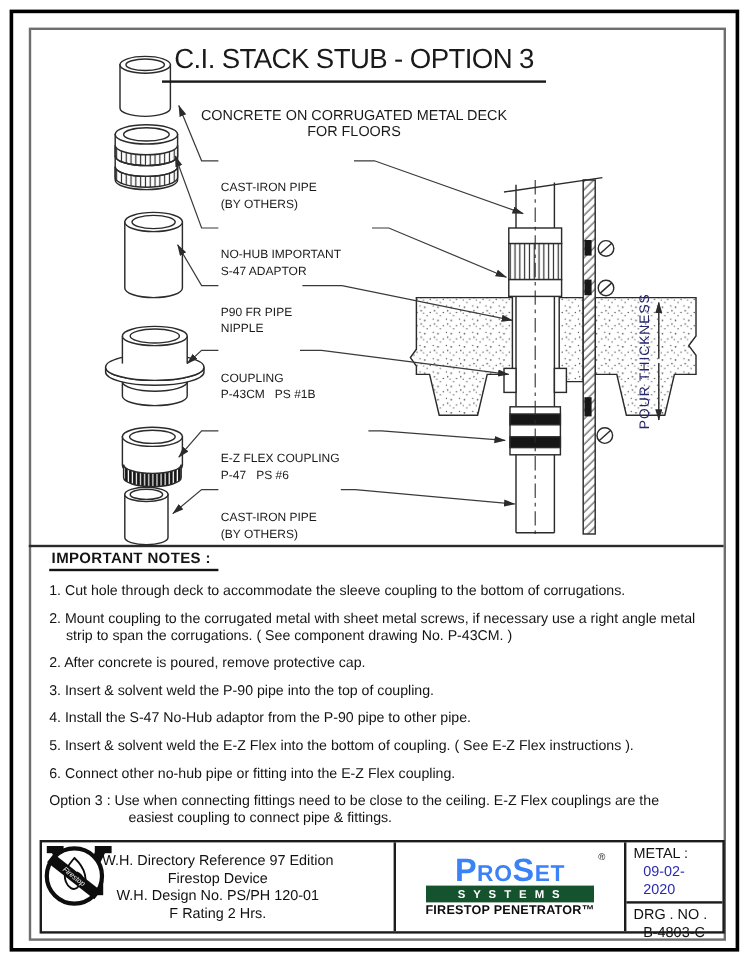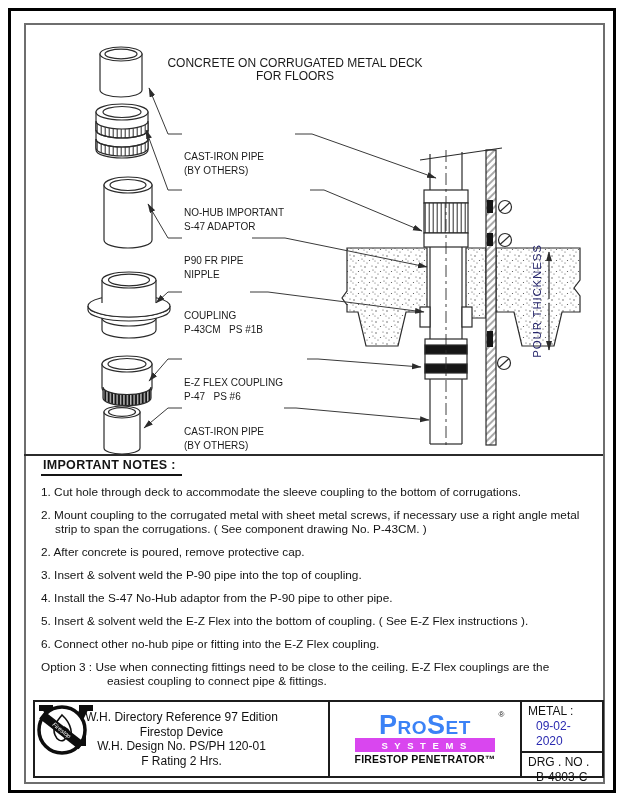--- a/index.html
+++ b/index.html
@@ -22,21 +22,21 @@
   .footer{position:absolute;left:33px;top:700px;width:567px;height:74px;border:2px solid #1c1c1c;
           display:flex;align-items:stretch;}
   .f-cell{display:flex;align-items:center;}
   .f-wh{width:285px;border-right:2px solid #1c1c1c;padding:0 4px;}
   .wh-text{flex:1;text-align:center;font-size:12px;line-height:14.5px;color:#111;}
   .f-proset{width:190px;border-right:2px solid #1c1c1c;justify-content:center;gap:4px;}
   .proset-txt{text-align:center;position:relative;}
   .proset-brand{font-variant:small-caps;font-weight:800;font-size:27px;line-height:24px;
                 letter-spacing:0.5px;color:#3b82f6;}
   .proset-reg{position:absolute;right:-9px;top:-3px;font-size:8px;}
-  .proset-band{background:#d946ef;color:#fff;font-size:9.5px;font-weight:bold;
+  .proset-band{background:#14532d;color:#fff;font-size:9.5px;font-weight:bold;
                letter-spacing:2px;padding:1.5px 3px;margin-top:1px;white-space:pre;}
   .proset-tag{font-size:10.5px;font-weight:bold;letter-spacing:0.2px;margin-top:1px;color:#0d0d0d;white-space:pre;}
   .f-meta{flex:1;flex-direction:column;align-items:stretch;}
   .meta-row{flex:1;padding:2px 6px;font-size:12px;line-height:15px;}
   .meta-row.top{border-bottom:2px solid #1c1c1c;}
   .meta-label{color:#111;}
   .meta-value{padding-left:8px;}
   .date-value{color:#2a2ab0;}
   .drg-value{color:#111;}
 </style>
@@ -187,20 +187,21 @@
       <path d="M295,134 L312,134 L436,178" marker-end="url(#arr)"></path>
       <path d="M310,190 L324,190 L422,231" marker-end="url(#arr)"></path>
       <path d="M252,238 L285,238 L427,267" marker-end="url(#arr)"></path>
       <path d="M250,292 L268,292 L424,312" marker-end="url(#arr)"></path>
       <path d="M307,359 L318,359 L421,367" marker-end="url(#arr)"></path>
       <path d="M284,408 L296,408 L429,420" marker-end="url(#arr)"></path>
     </g>
   </svg>
 
   <div class="title-block">
+    <span class="title">C.I. STACK STUB - OPTION 3</span>
     <div class="subtitle">
       <div>CONCRETE ON CORRUGATED METAL DECK</div>
       <div>FOR FLOORS</div>
     </div>
   </div>
 
   <div class="lbl" style="left:184px;top:122px">
     <div>CAST-IRON PIPE</div><div>(BY OTHERS)</div>
   </div>
   <div class="lbl" style="left:184px;top:178px">

